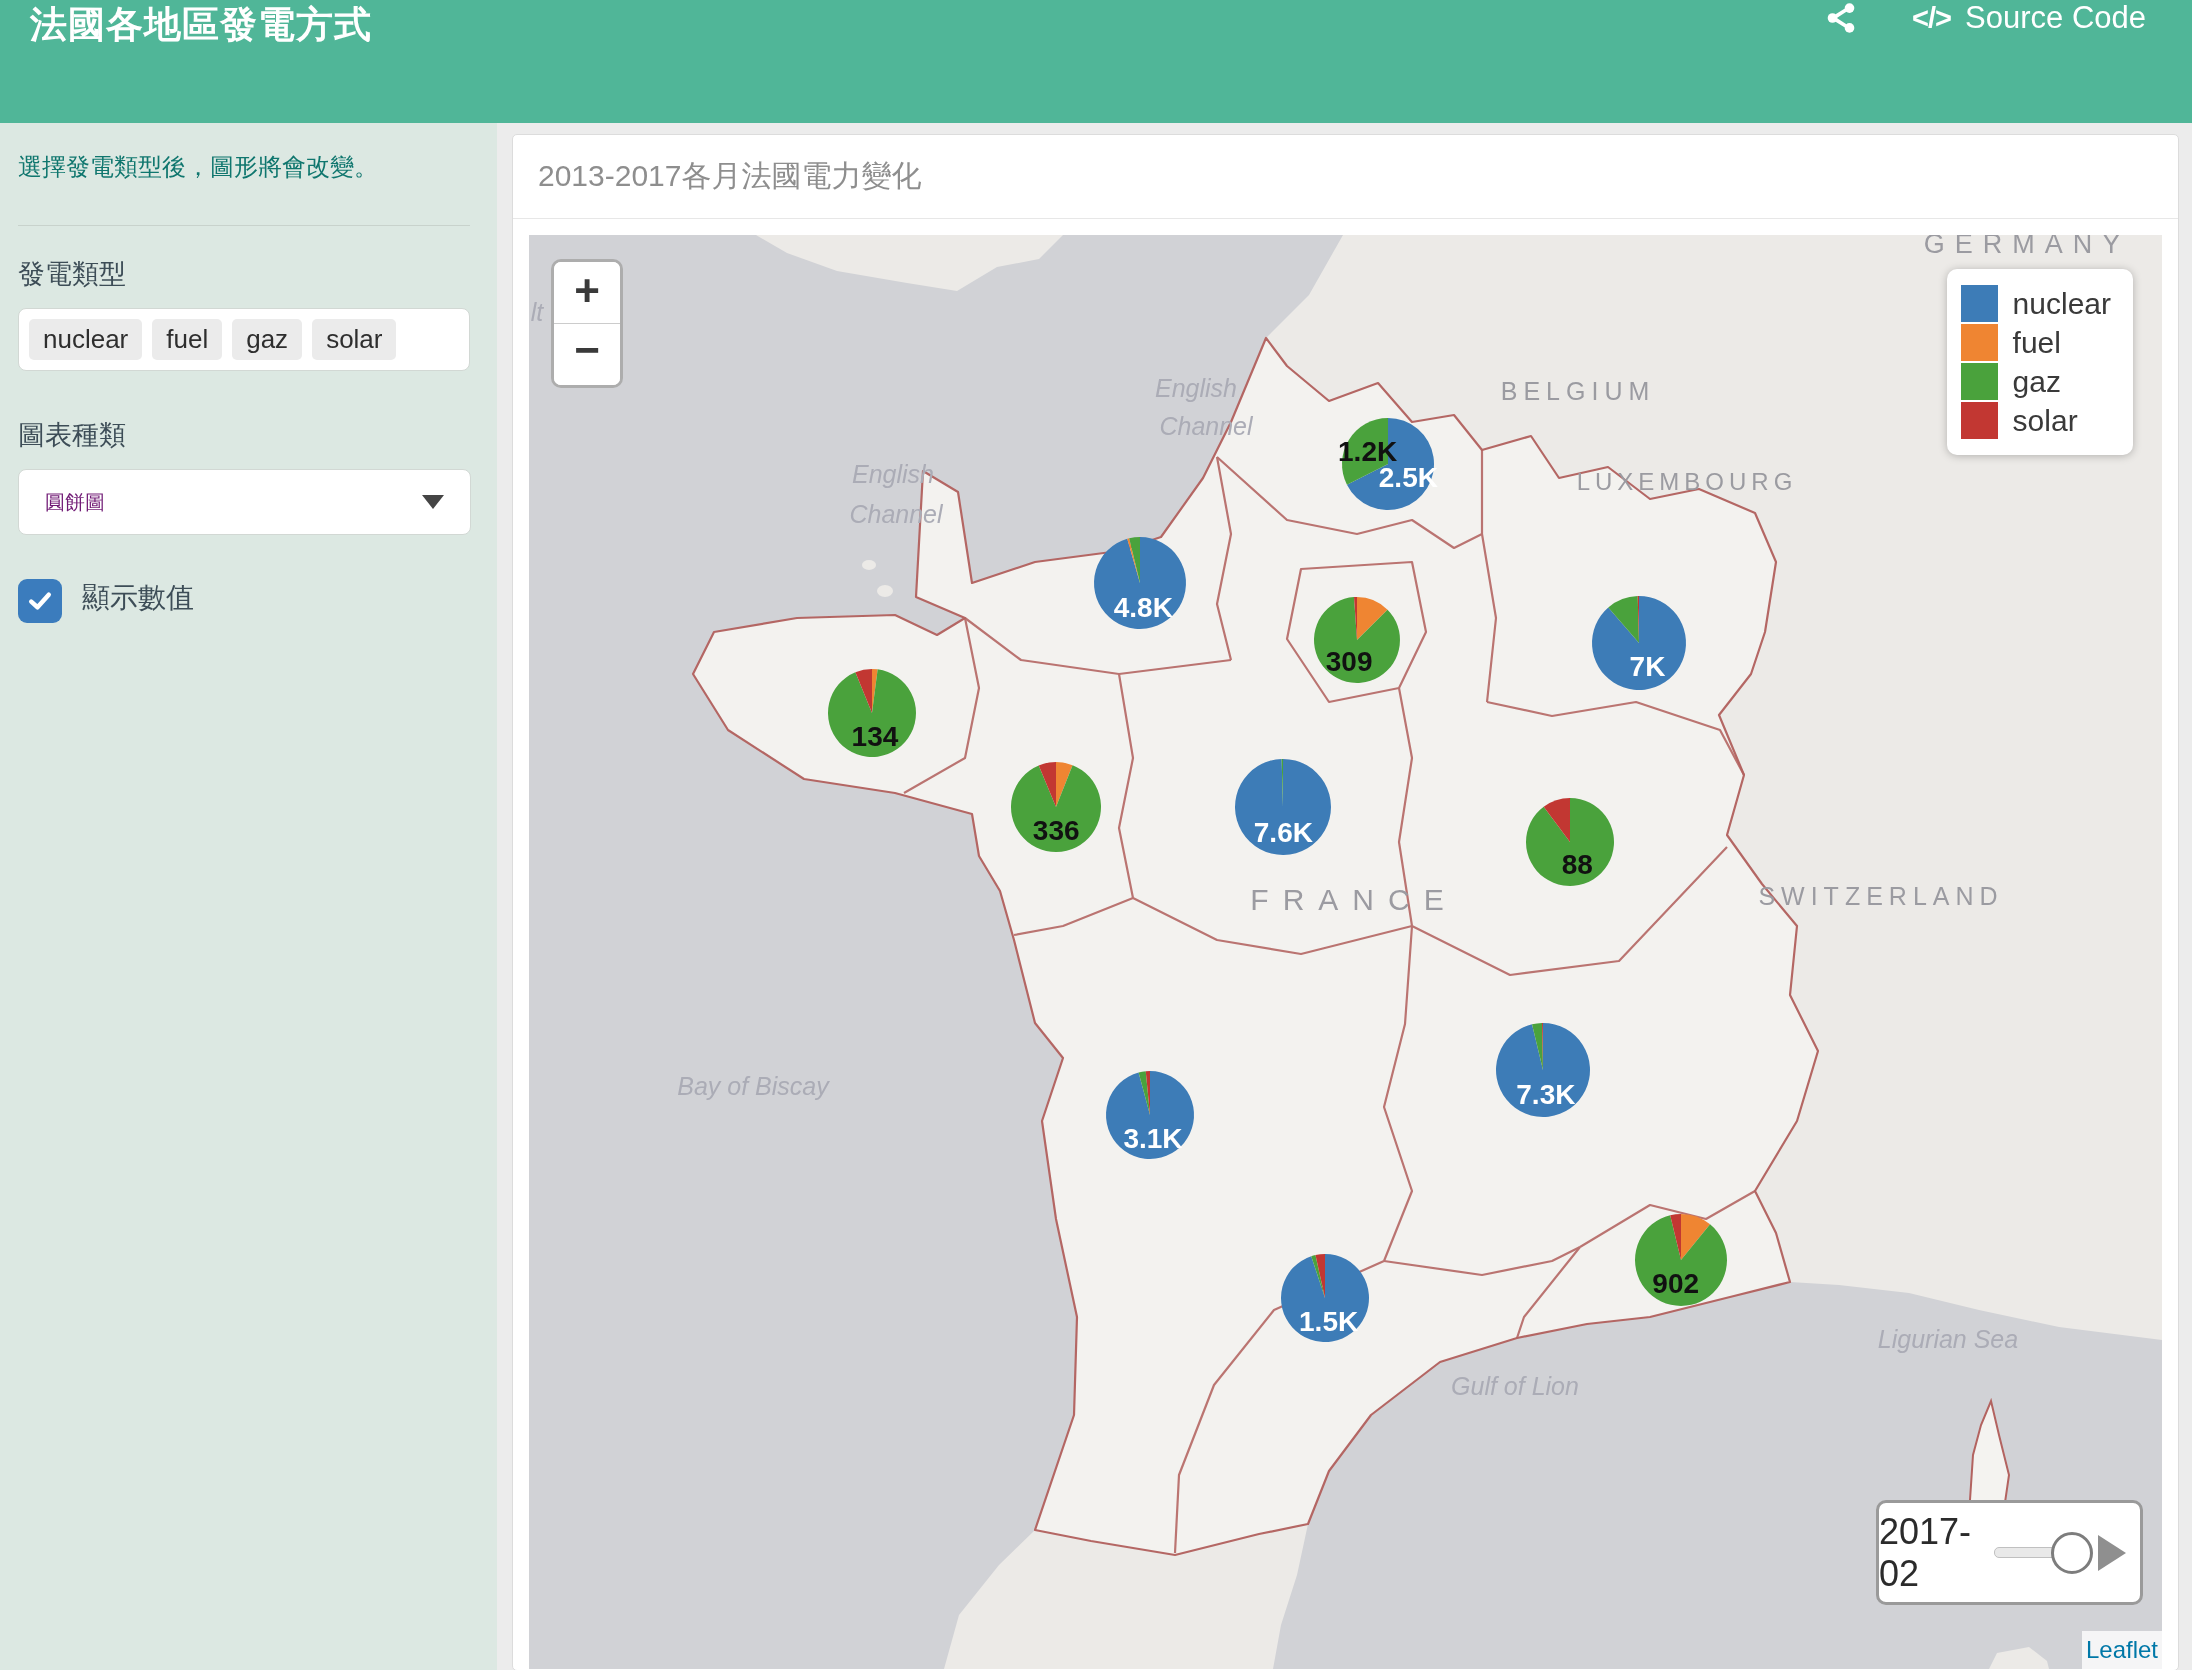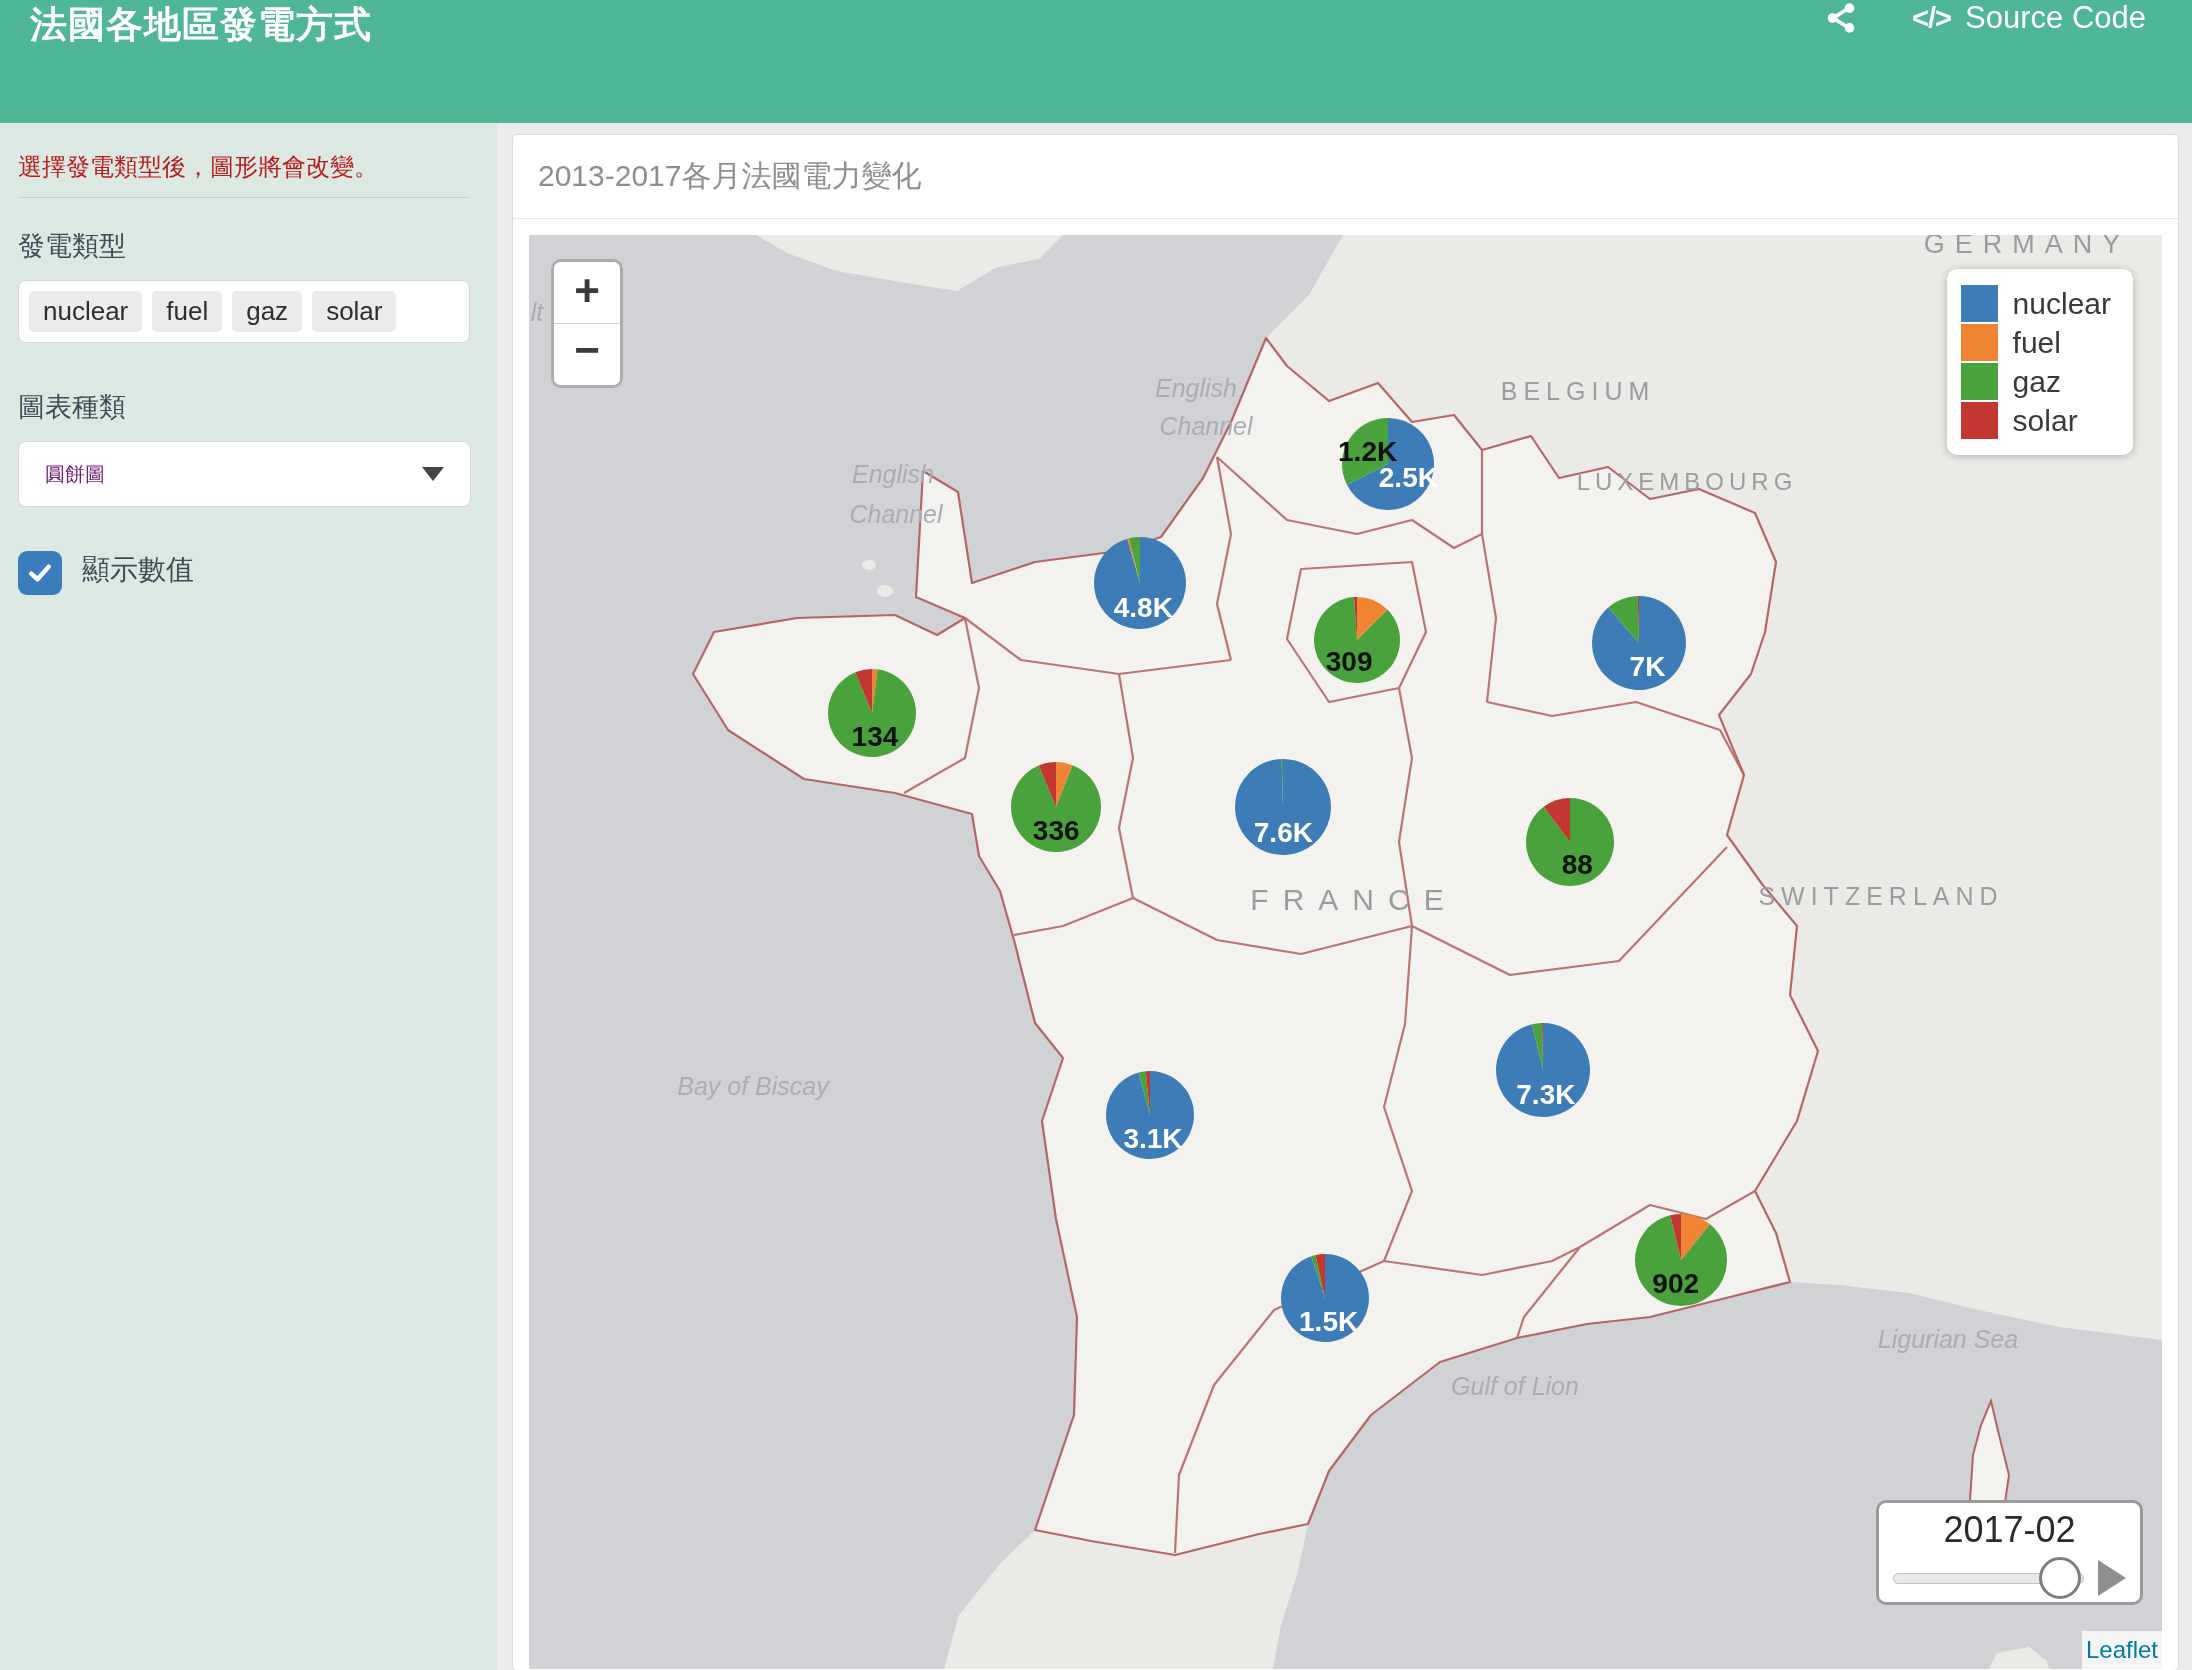--- a/index.html
+++ b/index.html
@@ -16,21 +16,21 @@
   .app-title{font-size:37px;font-weight:bold;color:#fff;margin:0;letter-spacing:1px}
   .header-right{display:flex;align-items:center;gap:54px}
   .share-btn{display:flex;align-items:center;cursor:pointer}
   .src-link{display:flex;align-items:center;gap:14px;color:#fff;font-size:31px;text-decoration:none;cursor:pointer}
   .code-ic{font-weight:bold;font-size:29px;letter-spacing:-1px}
   
   .sidebar{
     position:absolute;top:123px;left:0;width:497px;bottom:0;background:#dce8e2;
     box-sizing:border-box;padding:28px 27px 0 18px;color:#3d4d57;
   }
-  .instruction{font-size:24px;margin:0 0 14px;color:#b91c1c}
+  .instruction{font-size:24px;margin:0 0 42px;color:#0f766e}
   .sb-divider{border:none;border-top:1px solid #c8d2cc;margin:0 0 30px}
   .fieldlabel{display:block;font-size:27px;margin:0 0 16px;color:#3d4d57}
   .tagbox{background:#fff;border:1px solid #d2d8d4;border-radius:8px;padding:10px;display:flex;gap:10px;margin-bottom:46px;cursor:text}
   .tag{background:#ebebeb;border-radius:5px;padding:5px 14px;font-size:26px;color:#2e2e2e;white-space:nowrap}
   .selectbox{
     background:#fff;border:1px solid #d2d8d4;border-radius:8px;height:66px;width:453px;box-sizing:border-box;
     display:flex;align-items:center;justify-content:space-between;padding:0 26px;font-size:20px;color:#701a75;
     margin-bottom:44px;cursor:pointer;
   }
   .caret-down{width:0;height:0;border-left:11px solid transparent;border-right:11px solid transparent;border-top:14px solid #454545}
@@ -46,21 +46,21 @@
   
   .zoomctl{position:absolute;left:22px;top:24px;width:66px;border:3px solid rgba(105,105,105,.55);border-radius:10px;overflow:hidden;background:#fff}
   .zoombtn{display:block;width:100%;height:61px;text-align:center;font-size:44px;font-weight:bold;color:#3a3a3a;line-height:58px;background:#fff;cursor:pointer;user-select:none}
   .zoombtn + .zoombtn{border-top:1px solid #ccc;line-height:52px}
   .legend{position:absolute;right:29px;top:34px;background:#fff;border-radius:10px;padding:14px 22px 14px 14px;box-shadow:0 1px 8px rgba(0,0,0,.25)}
   .lrow{display:flex;align-items:center;margin:2px 0}
   .lswatch{width:37px;height:37px;margin-right:15px;flex:none}
   .llabel{font-size:30px;color:#3a3a3a}
   .timectl{
     position:absolute;right:19px;bottom:64px;width:267px;height:105px;background:#fff;border:3px solid #9a9a9a;border-radius:10px;
-    box-sizing:border-box;display:flex;flex-direction:column;align-items:center;justify-content:center;gap:9px;
+    box-sizing:border-box;display:flex;flex-direction:row;align-items:center;justify-content:center;gap:9px;
   }
   .timelabel{font-size:36px;color:#2b2b2b}
   .sliderrow{display:flex;align-items:center;width:100%;padding:0 14px;box-sizing:border-box}
   .track{position:relative;flex:1;height:9px;background:#e9e9e9;border:1px solid #c0c0c0;border-radius:5px;cursor:pointer}
   .handle{position:absolute;top:50%;width:42px;height:42px;border-radius:50%;background:#fff;border:3px solid #7d7d7d;transform:translate(-50%,-50%);box-sizing:border-box;cursor:pointer}
   .play{width:0;height:0;border-left:28px solid #8f8f8f;border-top:18px solid transparent;border-bottom:18px solid transparent;margin-left:14px;cursor:pointer}
   .attrib{position:absolute;right:0;bottom:0;background:rgba(255,255,255,.78);padding:5px 4px;font-size:24px}
   .attrib a{color:#0078a8;text-decoration:none;cursor:pointer}
   
   .country-label{fill:#9b9ba1;text-anchor:middle;font-family:"Liberation Sans",sans-serif}

